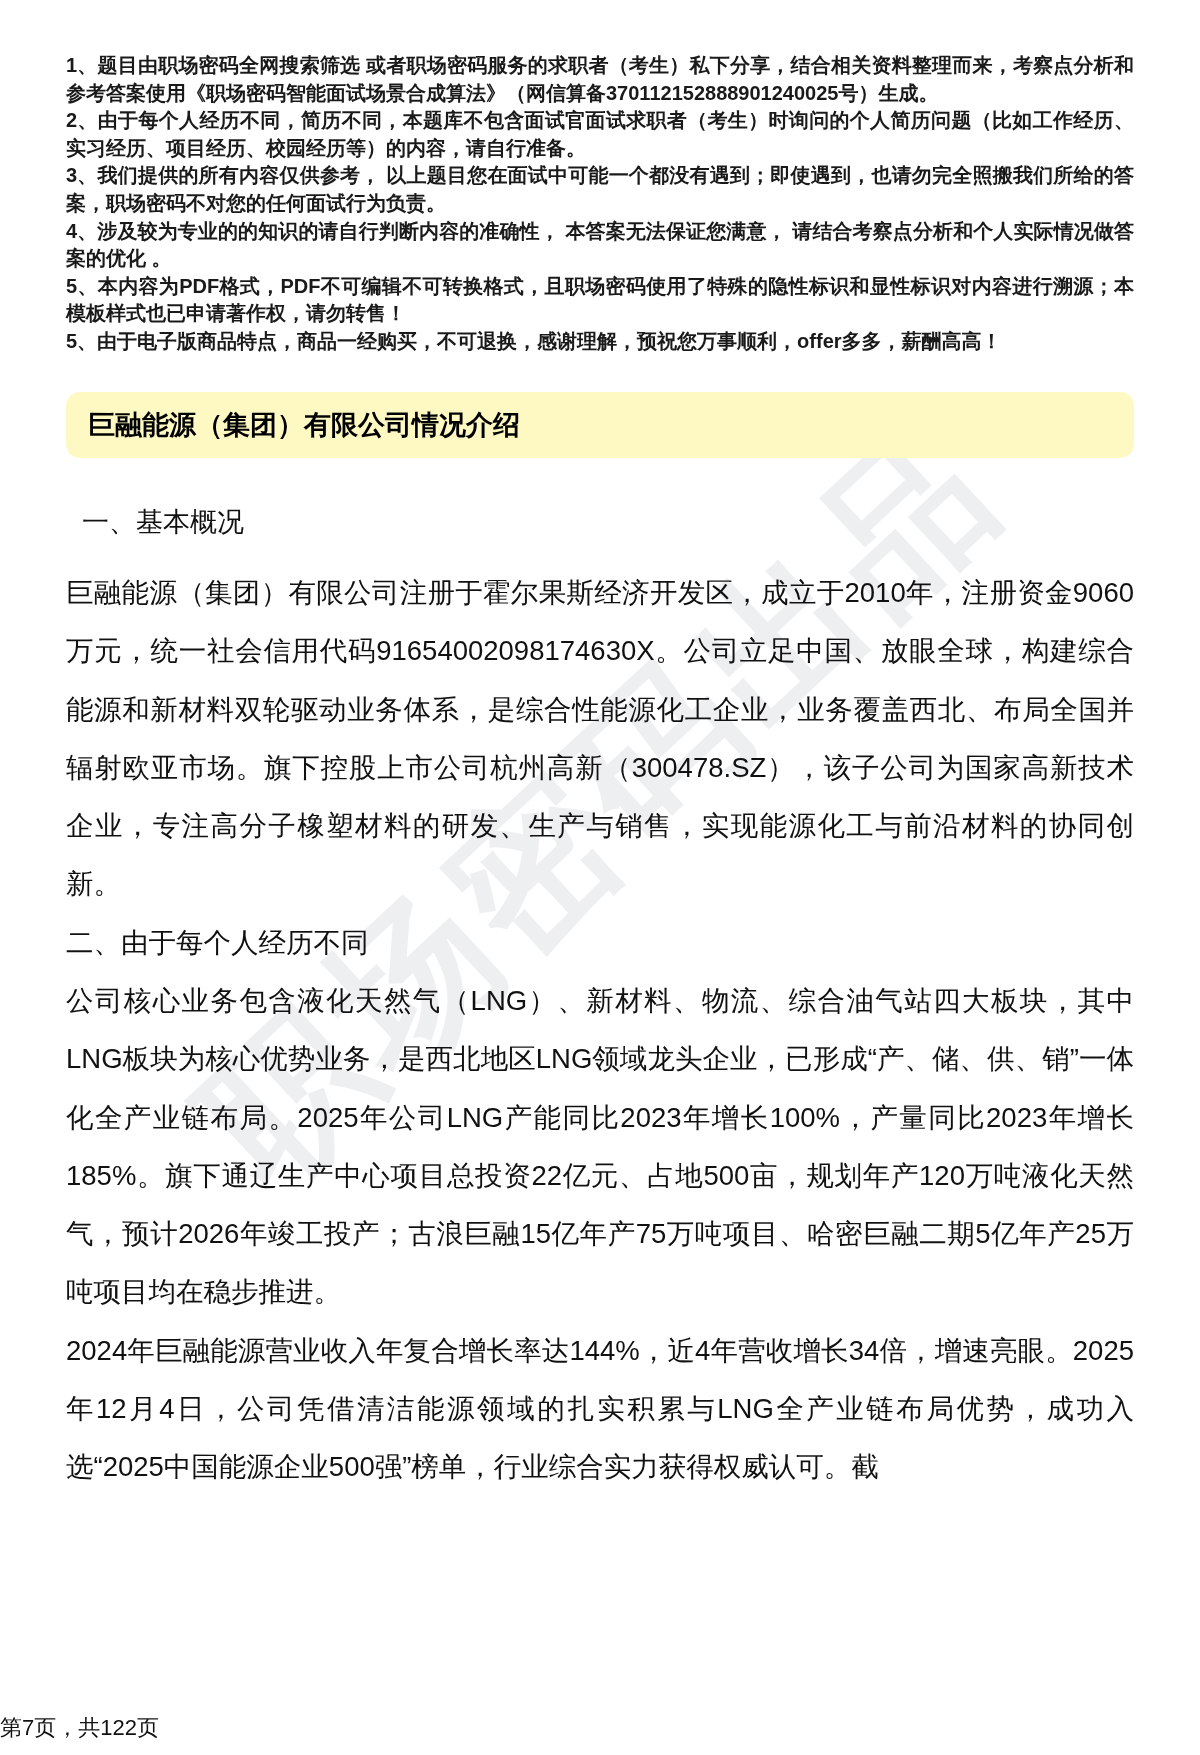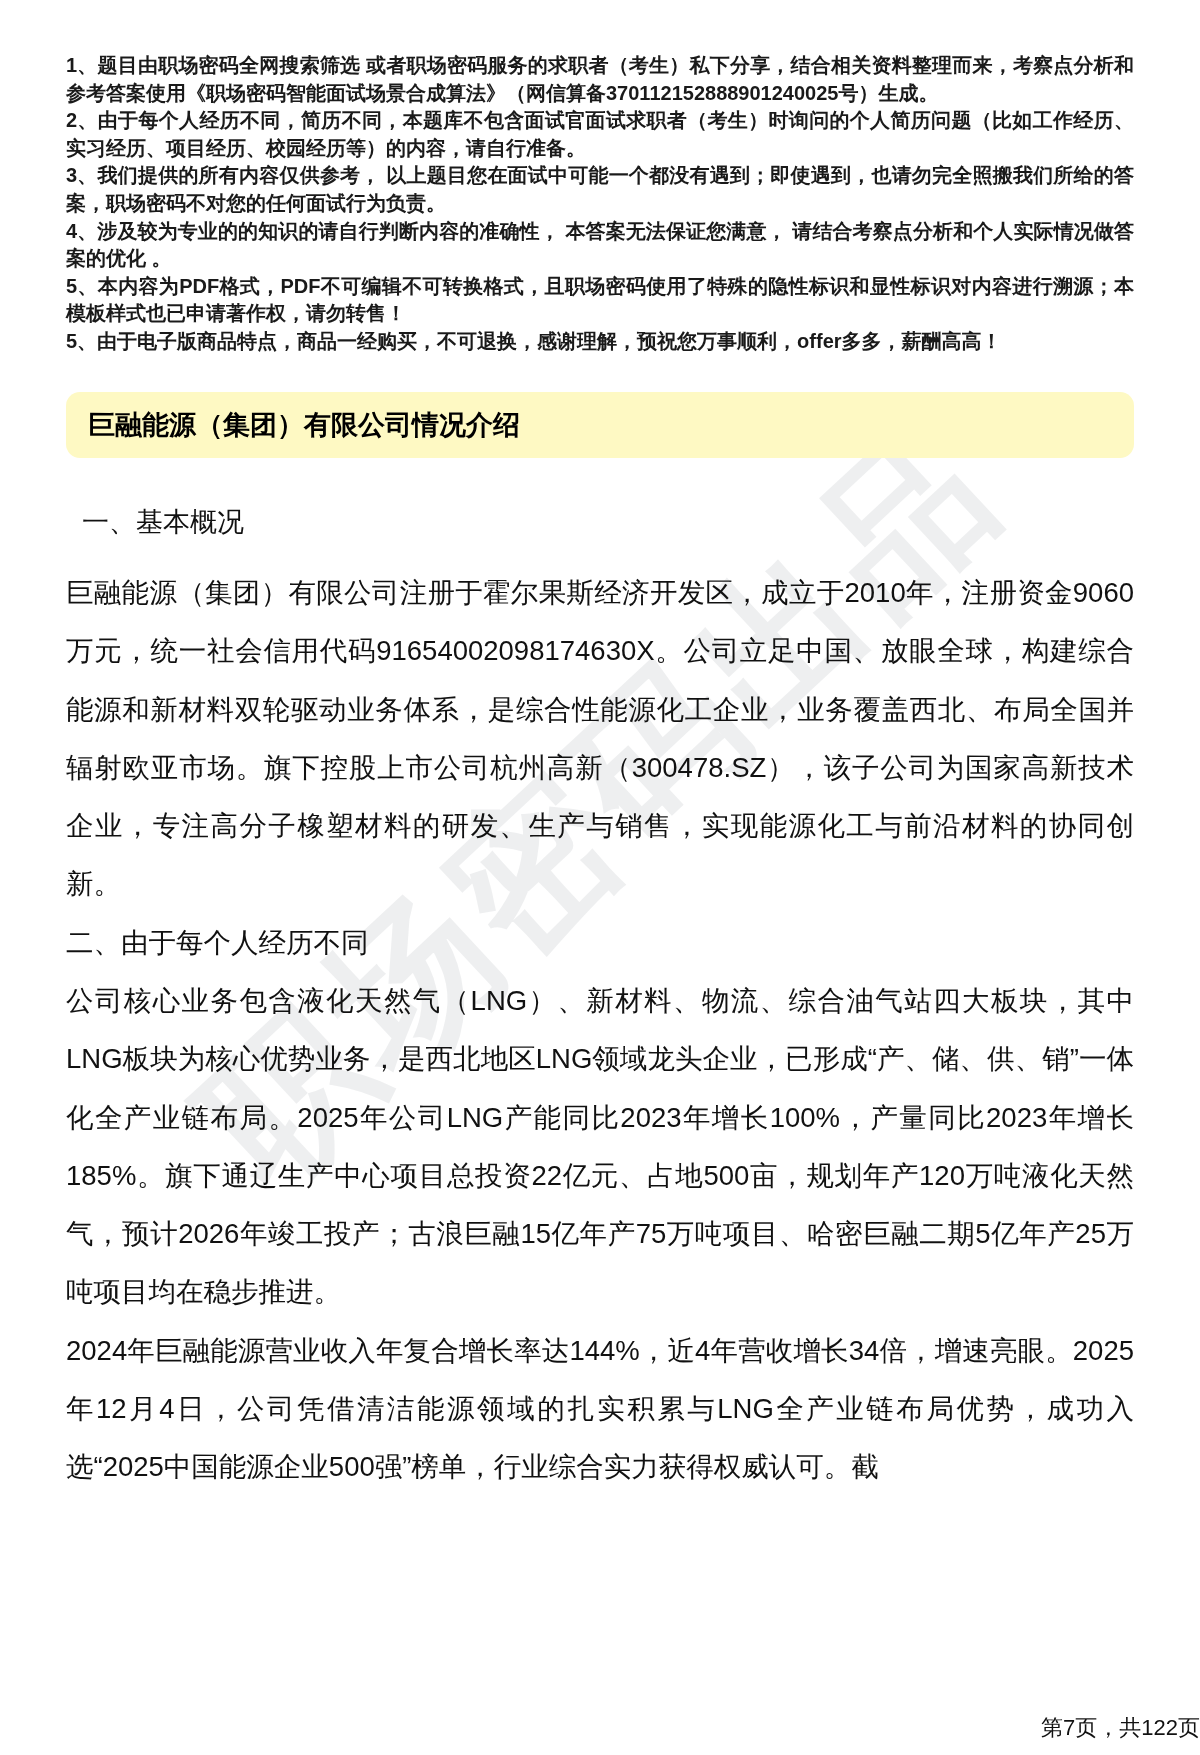--- a/index.html
+++ b/index.html
@@ -63,21 +63,21 @@
     line-height: 2.12;
     margin: 0;
     text-align: justify;
     color: #111111;
   }
   .footer {
     position: absolute;
     bottom: 12px;
     left: 0;
     width: 100%;
-    text-align: right;
+    text-align: left;
     font-size: 22px;
     color: #111111;
     z-index: 1;
   }
 </style>
 </head>
 <body>
 
 <div class="watermark">职场密码出品</div>
 

